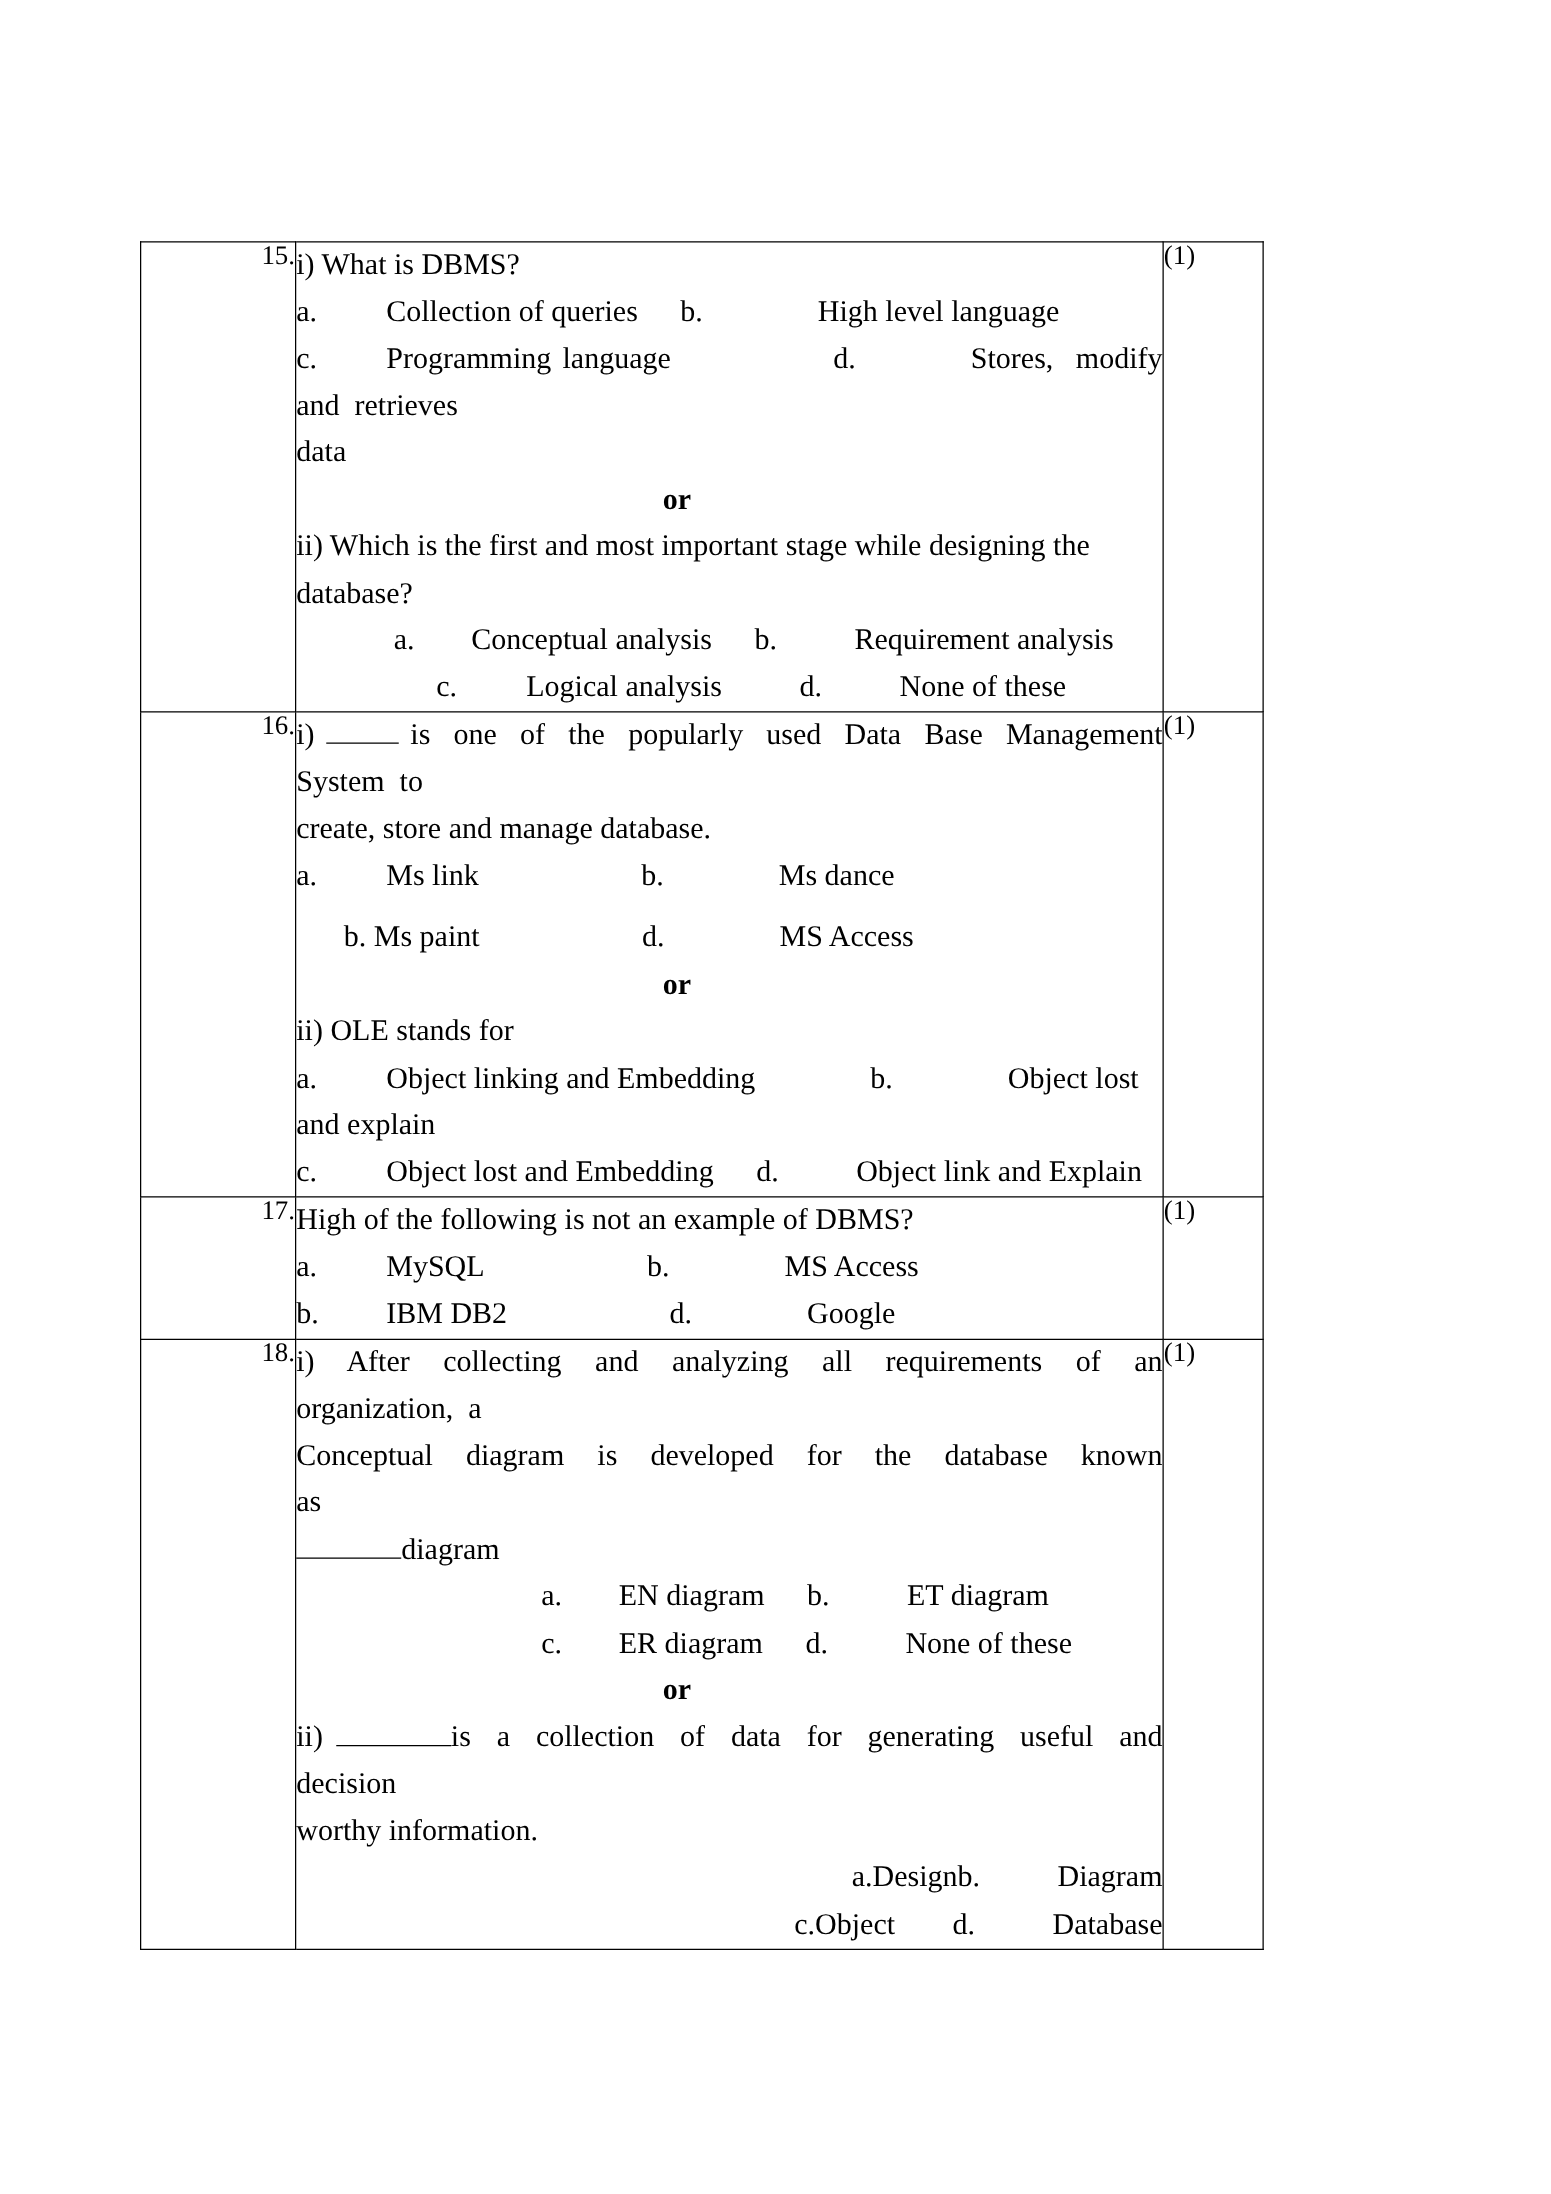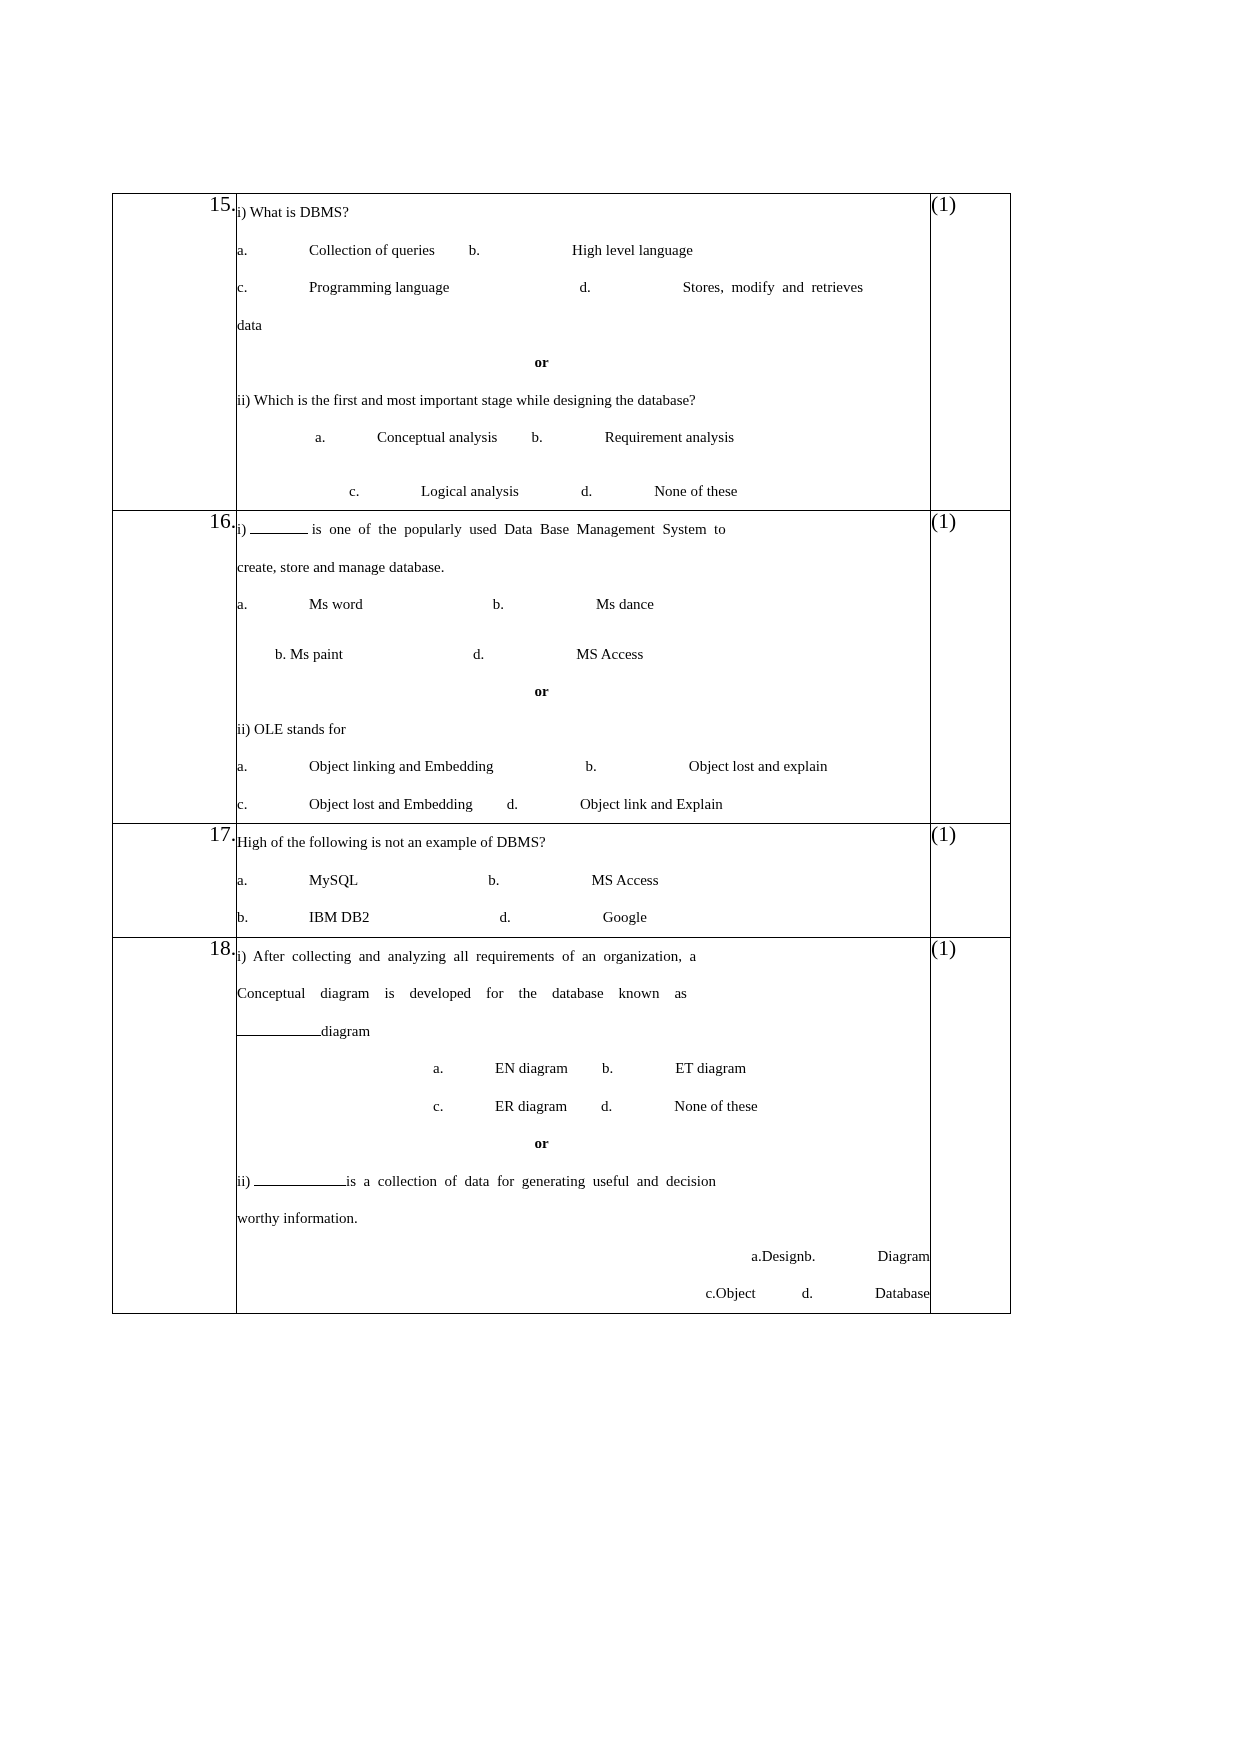--- a/index.html
+++ b/index.html
@@ -55,36 +55,36 @@
     line-height: 1.0;
   }
   .body-cell {
     padding: 8px 12px 10px 12px;
     font-size: 21.5px;
     line-height: 1.0;
   }
 
   
   .line {
-    font-size: 15px;
+    font-size: 24px;
     line-height: 37.5px;
     white-space: pre-wrap;
   }
   .just {
     text-align: justify;
     text-align-last: left;
     text-justify: inter-word;
   }
   .or-line {
     text-align: center;
     padding-right: 84px;
     font-weight: bold;
   }
   .indent-1 { padding-left: 78px; }
-  .indent-2 { padding-left: 112px; margin-top: 16px; }
+  .indent-2 { padding-left: 112px; }
   .indent-3 { padding-left: 196px; }
   .indent-4 { padding-left: 212px; text-align: right; }
   .indent-sm { padding-left: 38px; margin-top: 12px; }
 
   .blank-ul {
     display: inline-block;
     border-bottom: 1.5px solid #000;
     vertical-align: baseline;
   }
   .bl-sm { width: 58px; }
@@ -131,21 +131,21 @@
         </td>
         <td class="marks-cell">(1)</td>
       </tr>
 
       <tr>
         <td class="num-cell">16.</td>
         <td class="body-cell">
           <div class="line just"><span>i)</span> <span class="blank-ul bl-sm"></span> <span>is  one  of  the  popularly  used  Data  Base  Management  System  to</span></div>
           <div class="line">create, store and manage database.</div>
 
-          <div class="line"><span class="tab-a">a.</span><span>Ms word</span><span class="tab-w"></span><span>b.</span><span class="tab-x"></span><span>Ms dance</span></div>
+          <div class="line"><span class="tab-a">a.</span><span>Ms link</span><span class="tab-w"></span><span>b.</span><span class="tab-x"></span><span>Ms dance</span></div>
 
           <div class="line indent-sm"><span>b. Ms paint</span><span class="tab-w"></span><span>d.</span><span class="tab-x"></span><span>MS Access</span></div>
 
           <div class="line or-line">or</div>
 
           <div class="line">ii) OLE stands for</div>
 
           <div class="line"><span class="tab-a">a.</span><span>Object linking and Embedding</span><span class="tab-x"></span><span>b.</span><span class="tab-x"></span><span>Object lost and explain</span></div>
 
           <div class="line"><span class="tab-a">c.</span><span>Object lost and Embedding</span><span class="tab-n"></span><span>d.</span><span class="tab-b"></span><span>Object link and Explain</span></div>

